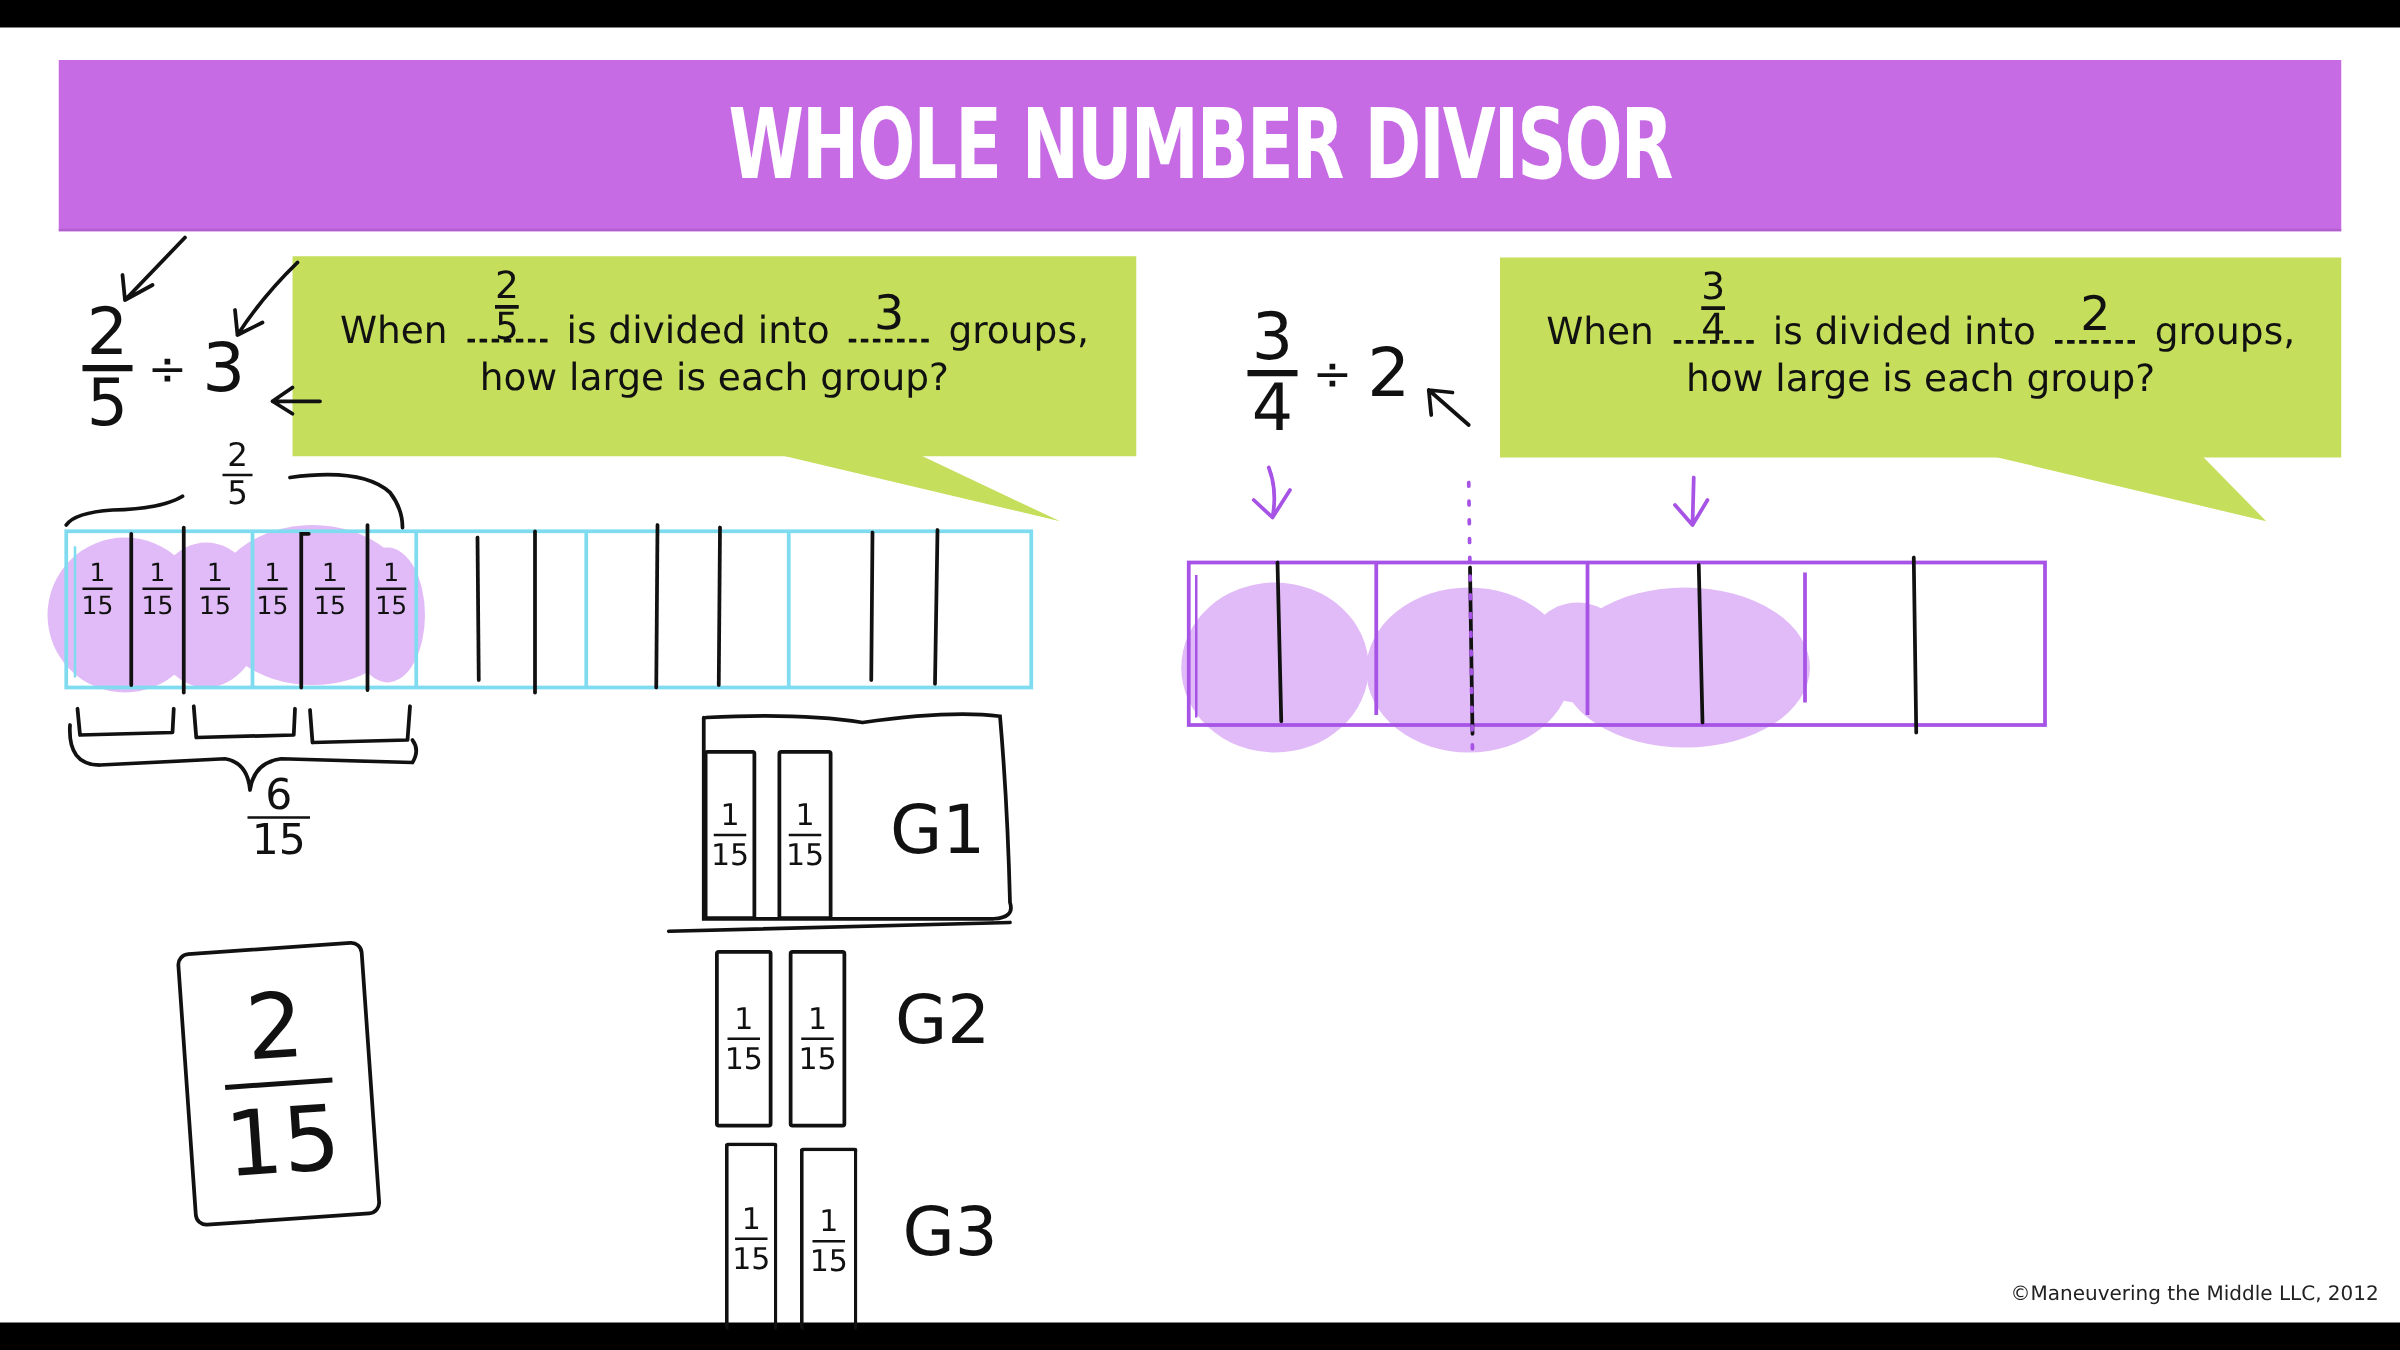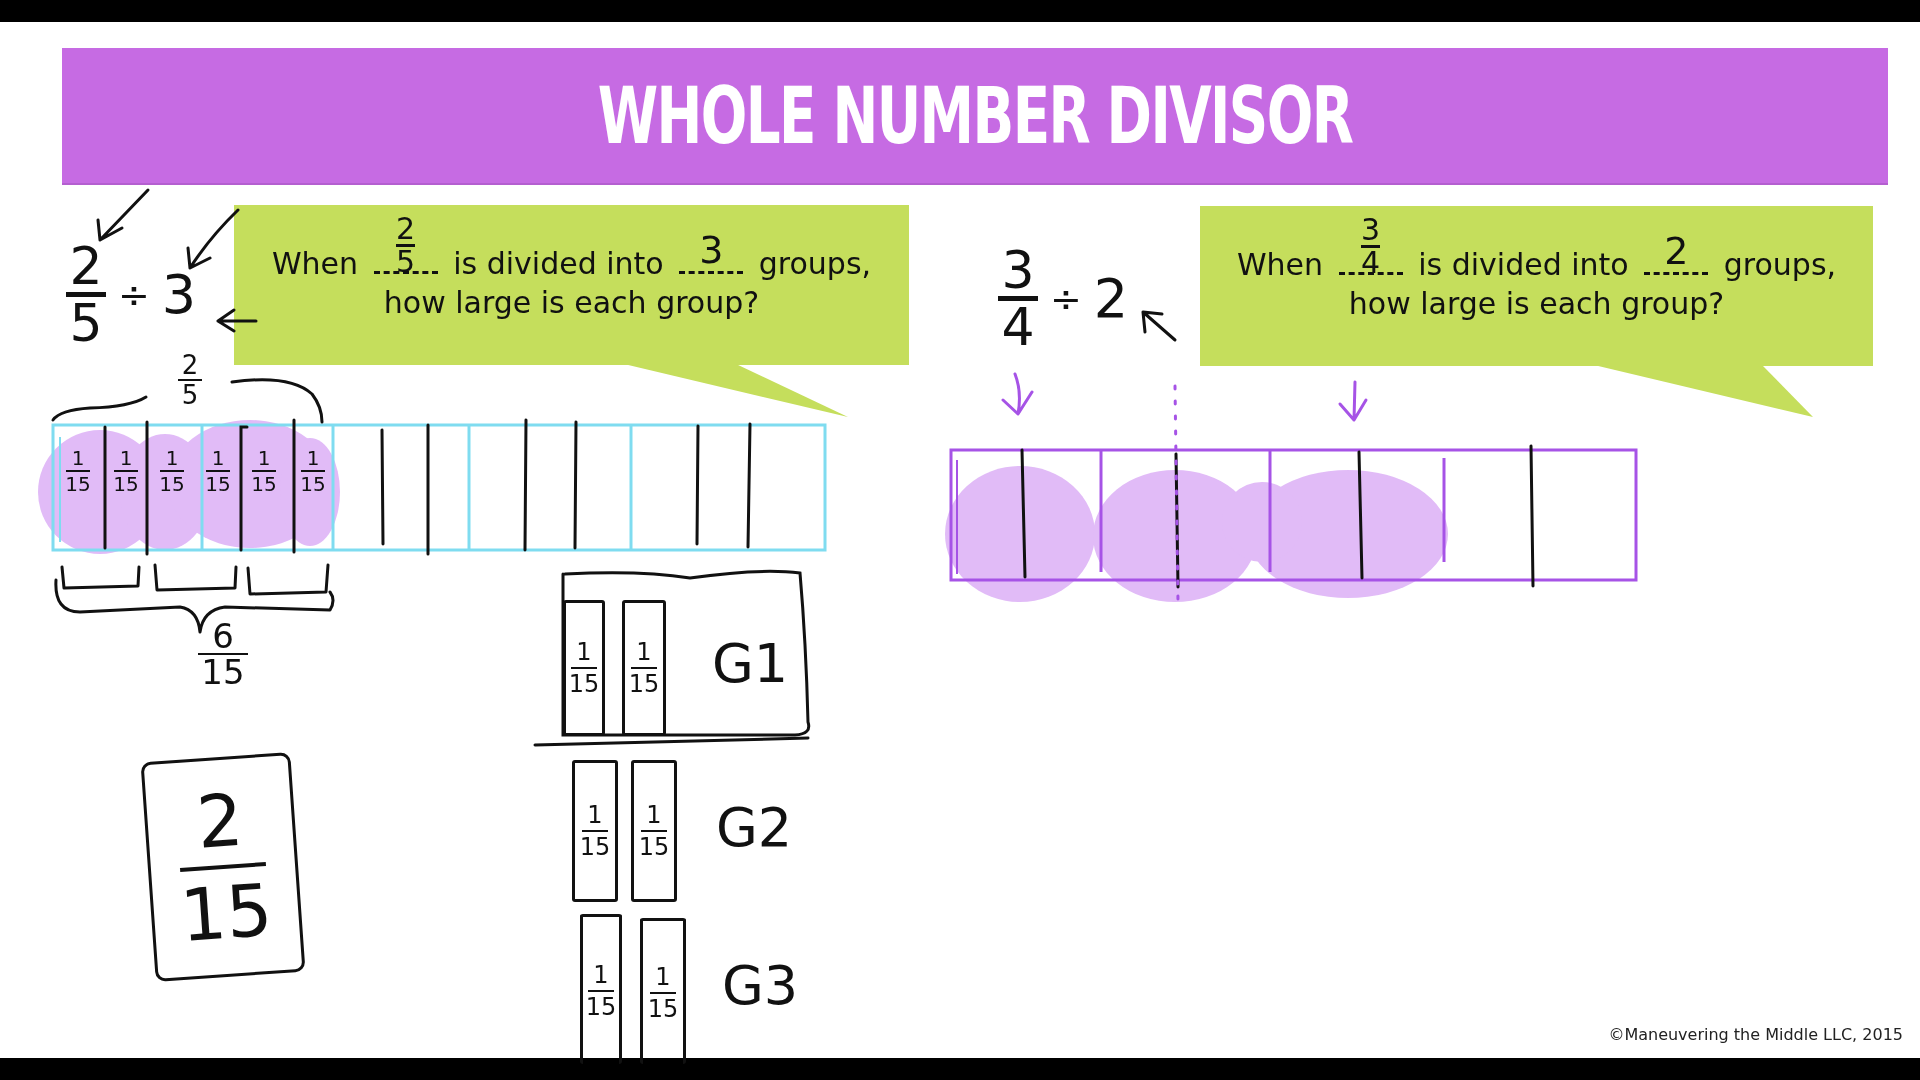--- a/index.html
+++ b/index.html
@@ -1,18 +1,18 @@
 <!DOCTYPE html>
 <html><head>
 <meta charset="utf-8">
 <style>
   html,body{margin:0;padding:0;}
   body{width:1920px;height:1080px;background:#000;position:relative;overflow:hidden;font-family:"DejaVu Sans",sans-serif;}
   .slide{position:absolute;left:0;top:22px;width:1920px;height:1036px;background:#fff;}
-  .banner{position:absolute;left:47px;top:26px;width:1826px;height:135px;background:#c66be3;border-bottom:2px solid #b45fd0;margin-left:15px;}
+  .banner{position:absolute;left:47px;top:26px;width:1826px;height:135px;background:#c66be3;border-bottom:2px solid #b45fd0;}
   .banner-title{position:absolute;left:0;right:0;top:18px;text-align:center;color:#fff;font-family:"DejaVu Sans Condensed","DejaVu Sans",sans-serif;font-weight:bold;font-size:78px;letter-spacing:-2px;transform:scaleX(0.78);line-height:100px;}
   .bubble{position:absolute;background:#c5de5c;}
   .bubble-text{position:absolute;left:0;right:0;text-align:center;color:#111;font-family:"DejaVu Sans",sans-serif;font-size:30px;line-height:40px;}
   .blank{display:inline-block;position:relative;width:64px;height:30px;border-bottom:3px dashed #111;margin:0 6px;vertical-align:baseline;}
   .blank .fill{position:absolute;left:0;right:0;bottom:2px;text-align:center;font-family:"DejaVu Sans",sans-serif;font-size:38px;line-height:38px;color:#111;}
   .blank .fill.frac{bottom:-4px;font-size:30px;line-height:26px;}
   .frac-stack{display:inline-flex;flex-direction:column;align-items:center;}
   .frac-stack .bar{width:100%;height:3px;background:#111;margin:2px 0;}
   .expr{position:absolute;font-family:"DejaVu Sans",sans-serif;color:#111;display:flex;align-items:center;}
   .expr .num,.expr .den{font-size:52px;line-height:48px;}
@@ -249,28 +249,28 @@
   <div class="card" style="left:572px;top:738px;width:46px;height:142px;">
       <span>1</span>
       <span class="bar"></span>
       <span>15</span>
     </div>
   <div class="card" style="left:631px;top:738px;width:46px;height:142px;">
       <span>1</span>
       <span class="bar"></span>
       <span>15</span>
     </div>
-  <div class="group-label" style="left:716px;top:762px;margin-top:12px;">G2</div>
+  <div class="group-label" style="left:716px;top:762px;">G2</div>
 
   <div class="card" style="left:580px;top:892px;width:42px;height:150px;border-bottom:none;">
       <span>1</span>
       <span class="bar"></span>
       <span>15</span>
     </div>
   <div class="card" style="left:640px;top:896px;width:46px;height:146px;border-bottom:none;">
       <span>1</span>
       <span class="bar"></span>
       <span>15</span>
     </div>
   <div class="group-label" style="left:722px;top:912px;margin-top:20px;">G3</div>
 
-  <div class="copyright">©Maneuvering the Middle LLC, 2015</div>
+  <div class="copyright">©Maneuvering the Middle LLC, 2012</div>
 </div>
 
 </body></html>

